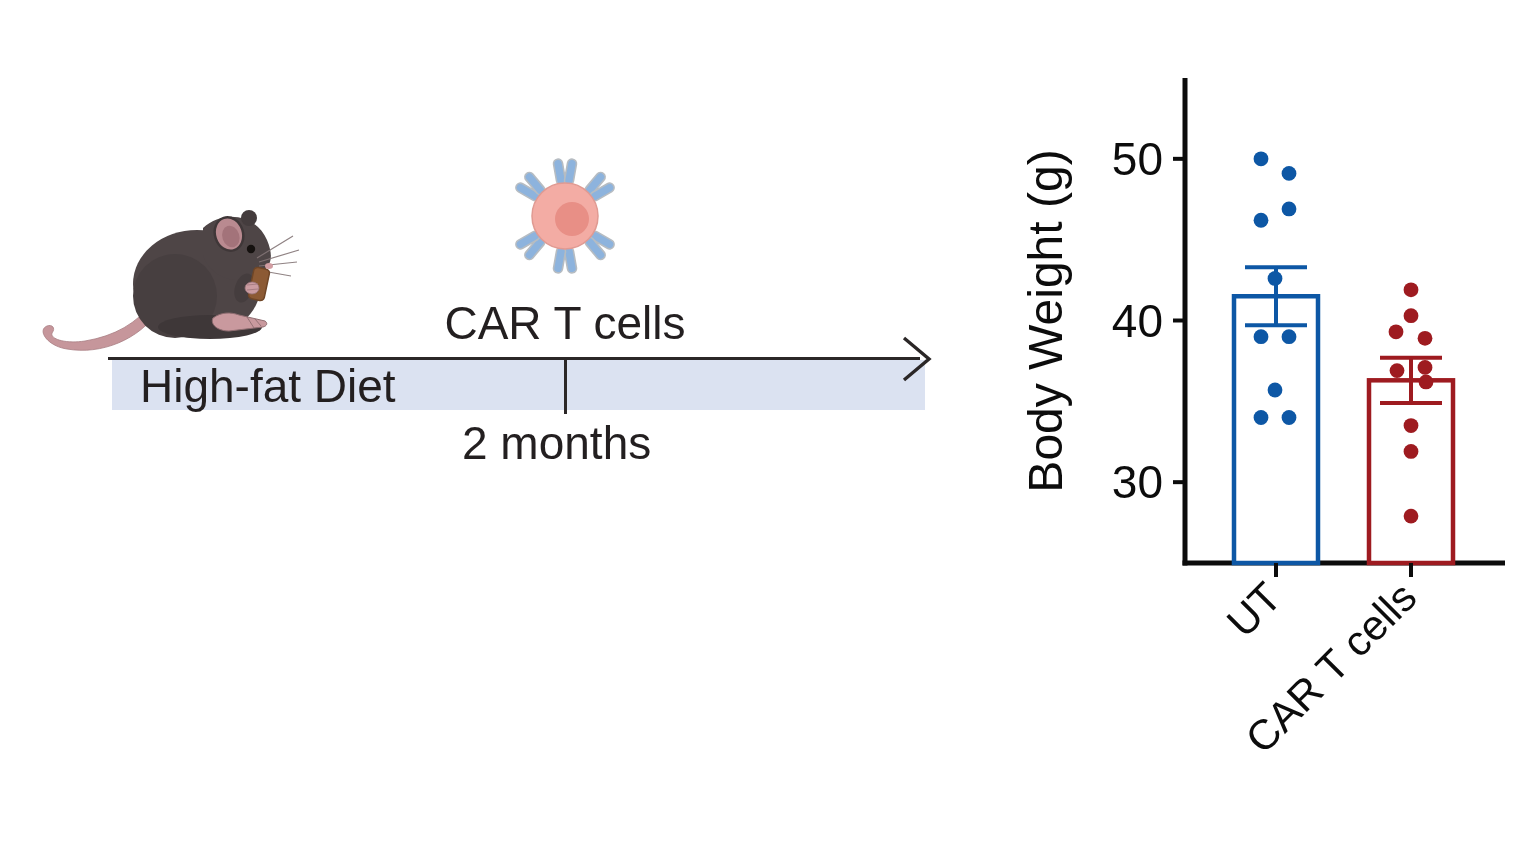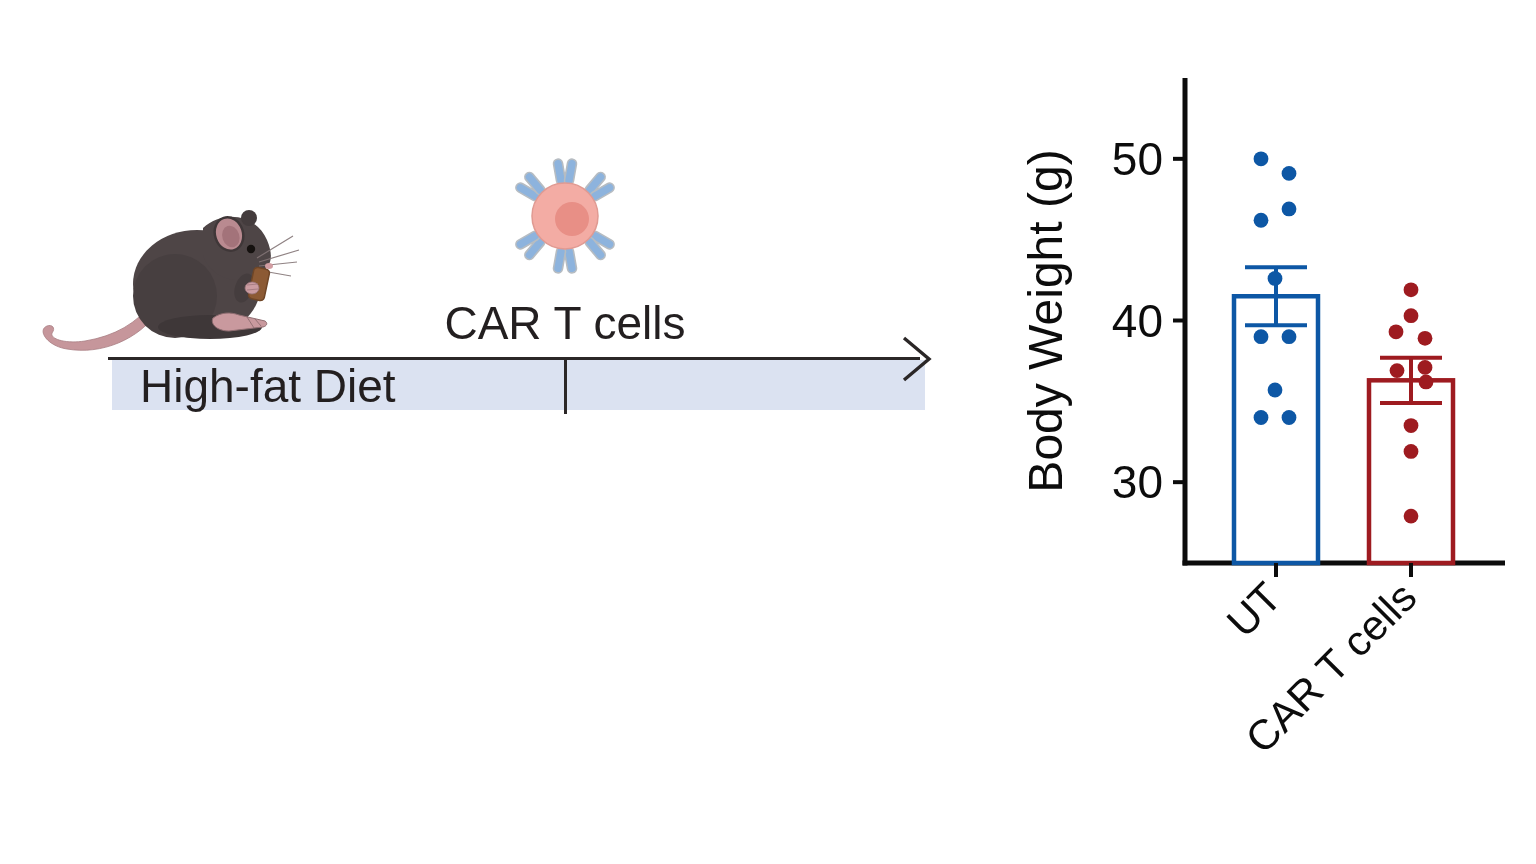--- a/index.html
+++ b/index.html
@@ -88,20 +88,21 @@
   <div id="cart-label" class="abs fig-text" style="left:415px;top:299px;width:300px;">CAR T cells</div>
 
   <div id="diet-band" class="abs" style="left:112px;top:360px;width:813px;height:50px;"></div>
   <div id="timeline-line" class="abs" style="left:108px;top:357px;width:812px;height:3px;"></div>
   <svg class="abs" style="left:900px;top:335px;" width="36" height="48" viewBox="0 0 36 48">
     <path d="M4,3 L29,24 L4,45" fill="none" stroke="#2b2727" stroke-width="3.4"></path>
   </svg>
   <div id="timeline-divider" class="abs" style="left:564px;top:359px;width:3px;height:55px;"></div>
 
   <div id="diet-label" class="abs fig-text" style="left:124px;top:361px;margin-left:16px;">High-fat Diet</div>
+  <div id="months-label" class="abs fig-text" style="left:462px;top:419px;">2 months</div>
 
   <svg id="chart-svg" class="abs" style="left:1000px;top:60px;" width="536" height="800" viewBox="0 0 536 800">
       <line x1="185" y1="18" x2="185" y2="505.5" stroke="#0c0c0c" stroke-width="5"></line>
       <line x1="182.5" y1="503" x2="505" y2="503" stroke="#0c0c0c" stroke-width="5"></line>
       <line x1="173" y1="422.16666666666663" x2="185" y2="422.16666666666663" stroke="#0c0c0c" stroke-width="4"></line>
       <text x="163" y="438.16666666666663" text-anchor="end" font-size="46">30</text>
       <line x1="173" y1="260.5" x2="185" y2="260.5" stroke="#0c0c0c" stroke-width="4"></line>
       <text x="163" y="276.5" text-anchor="end" font-size="46">40</text>
       <line x1="173" y1="98.83333333333331" x2="185" y2="98.83333333333331" stroke="#0c0c0c" stroke-width="4"></line>
       <text x="163" y="114.83333333333331" text-anchor="end" font-size="46">50</text>

